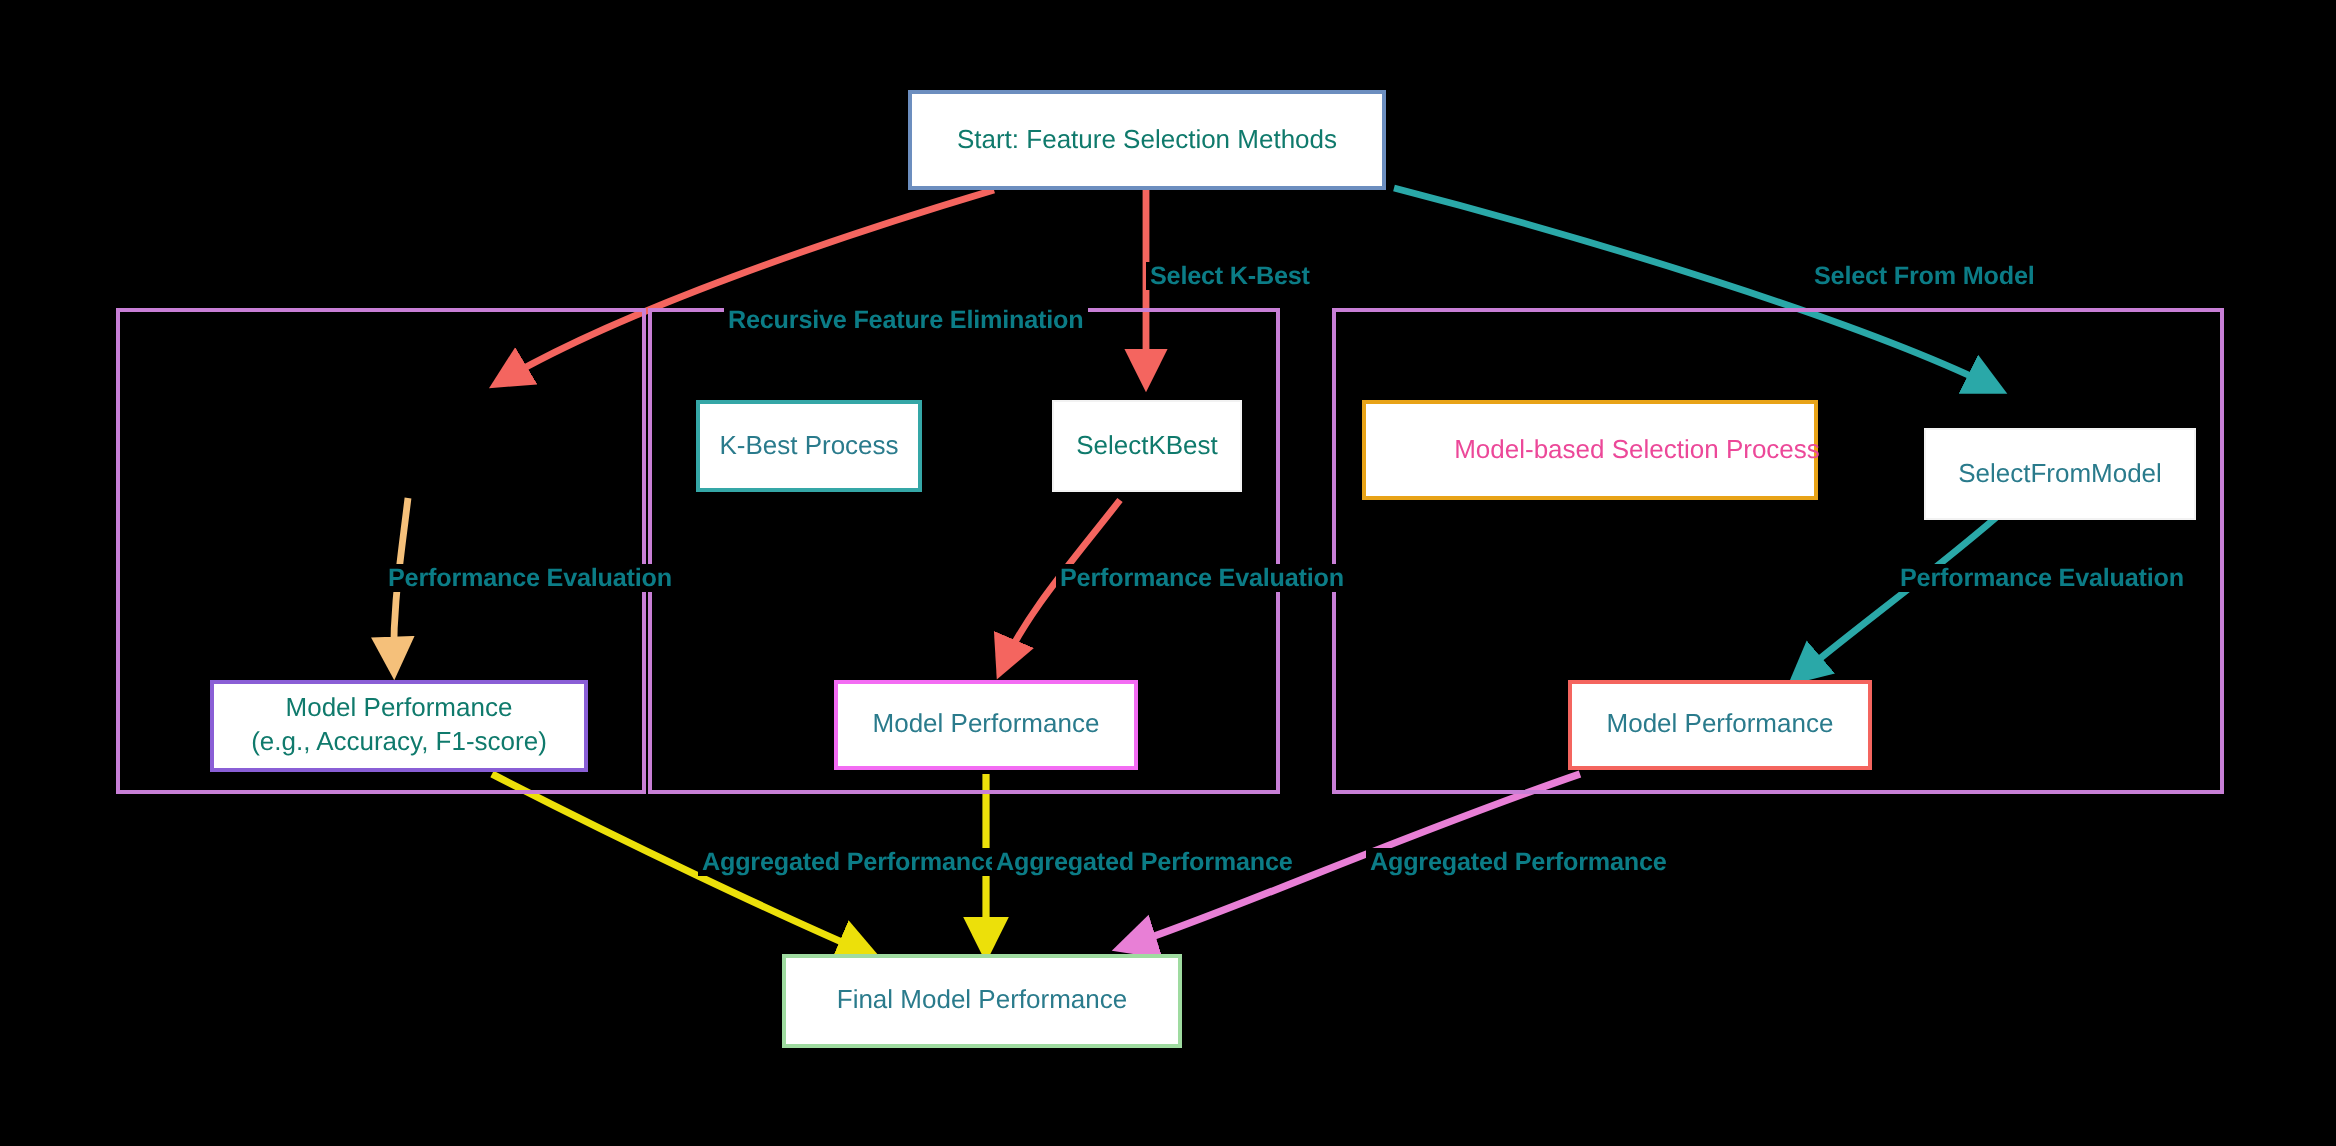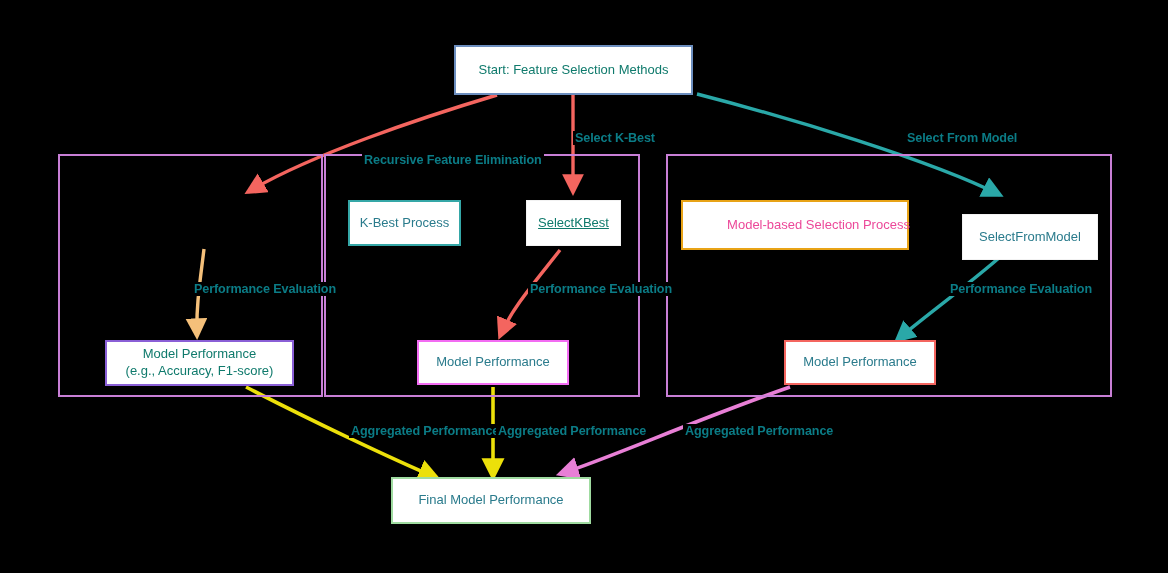--- a/index.html
+++ b/index.html
@@ -81,21 +81,21 @@
 
   <div class="node" style="left:454px;top:45px;width:239px;height:50px;border:2px solid #6c8ebf;color:#0f7a6c;">
     <span>Start: Feature Selection Methods</span>
   </div>
 
 
   <div class="node" style="left:348px;top:200px;width:113px;height:46px;border:2px solid #35a7a7;color:#2a7b8c;">
     <span>K-Best Process</span>
   </div>
 
-  <div class="node" style="left:526px;top:200px;width:95px;height:46px;border:1px solid #f2f2f2;color:#0f7a6c;text-decoration:underline;">
+  <div class="node" style="left:526px;top:200px;width:95px;height:46px;border:1px solid #f2f2f2;color:#0f7a6c;">
     <span>SelectKBest</span>
   </div>
 
   <div class="node" style="left:681px;top:200px;width:228px;height:50px;border:2px solid #e8a317;color:#ec4899;padding-left:47px;">
     <span>Model-based Selection Process</span>
   </div>
 
   <div class="node" style="left:962px;top:200px;width:136px;height:46px;border:1px solid #f2f2f2;color:#2a7b8c;margin-top:14px;">
     <span>SelectFromModel</span>
   </div>

